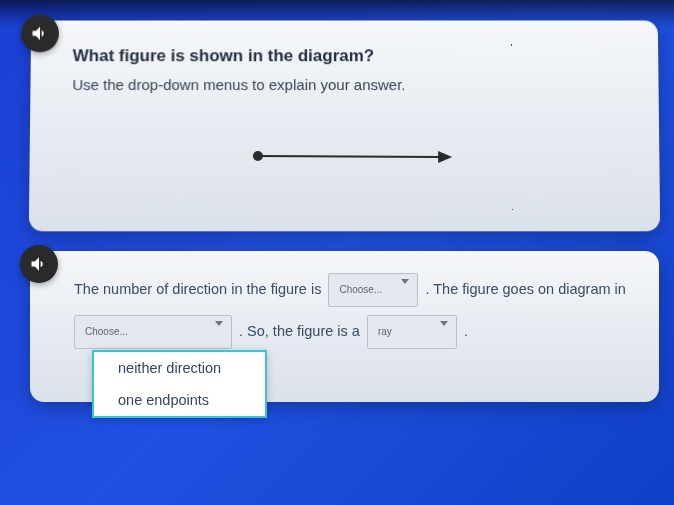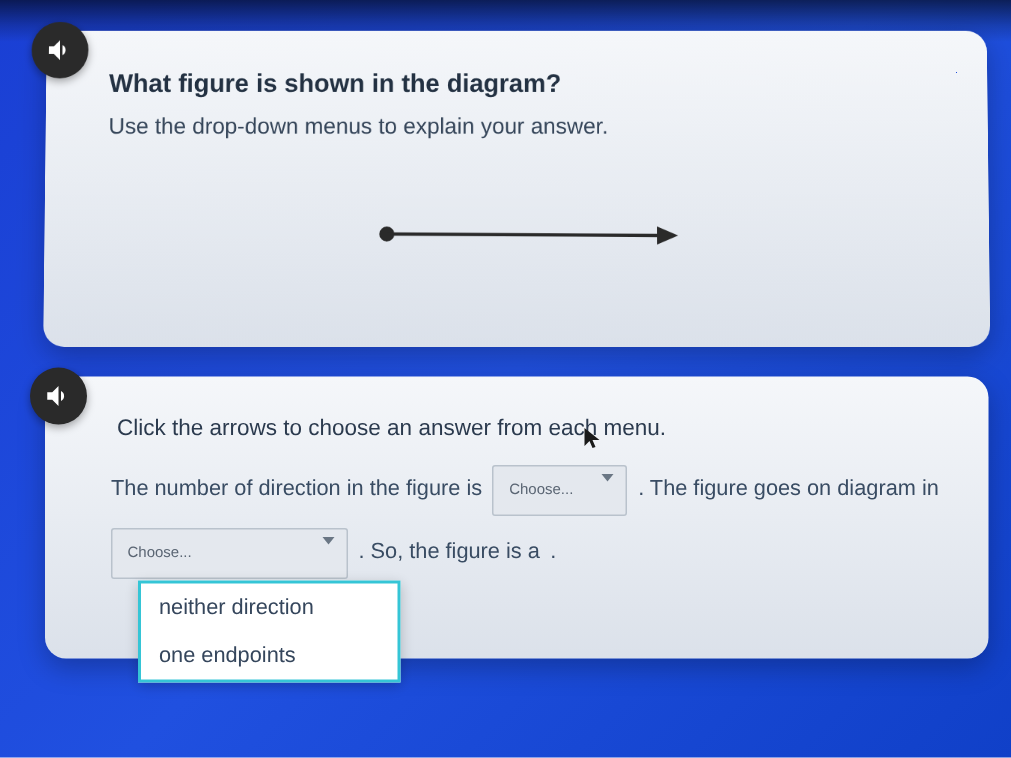--- a/index.html
+++ b/index.html
@@ -117,20 +117,21 @@
     }
     .dropdown-panel {
       position: absolute;
       left: 62px;
       bottom: -16px;
       width: 175px;
       background: #fff;
       border: 2px solid #35c5d6;
       box-shadow: 0 2px 8px rgba(0,0,0,0.2);
       z-index: 10;
+      padding-left: 12px;
     }
     .dropdown-option {
       padding: 8px 12px;
       font-size: 14.5px;
       color: #35465c;
       cursor: pointer;
     }
     .ray-dot { fill: #2a2a2a; }
     .ray-line { stroke: #2a2a2a; stroke-width: 2.2; }
     .ray-arrow { fill: #2a2a2a; }
@@ -154,42 +155,40 @@
     </svg>
   </div>
 </div>
 
 <div class="card card2">
   <div class="audio-btn">
     <svg viewBox="0 0 24 24">
       <path d="M3 9v6h4l5 5V4L7 9H3zm13.5 3a4.5 4.5 0 0 0-2.5-4v8a4.5 4.5 0 0 0 2.5-4z"></path>
     </svg>
   </div>
-  <div class="instruction">
-    <span>Click the arrows to choose an answer from each menu.</span>
-    <svg class="cursor-ptr" viewBox="0 0 20 24" style="position:absolute; left:310px; top:4px;">
-      <path fill="#1a1a1a" d="M2 2 L2 20 L7 15 L10 22 L13 21 L10 14 L17 14 Z"></path>
-    </svg>
-  </div>
 
   <div class="answer-lines">
     <div class="answer-line1">
       <span>The number of direction in the figure is</span>
       <span class="select-box">
         <span>Choose...</span>
         <span class="caret"></span>
       </span>
       <span>. The figure goes on diagram in</span>
     </div>
     <div class="answer-line2">
       <span class="select-box wide">
         <span>Choose...</span>
         <span class="caret"></span>
       </span>
       <span>. So, the figure is a</span>
+      <span class="select-box">
+        <span>ray</span>
+        <span class="caret"></span>
+      </span>
       <span>.</span>
     </div>
   </div>
 
   <div class="dropdown-panel">
     <div class="dropdown-option">neither direction</div>
     <div class="dropdown-option">one endpoints</div>
   </div>
 </div>
 

